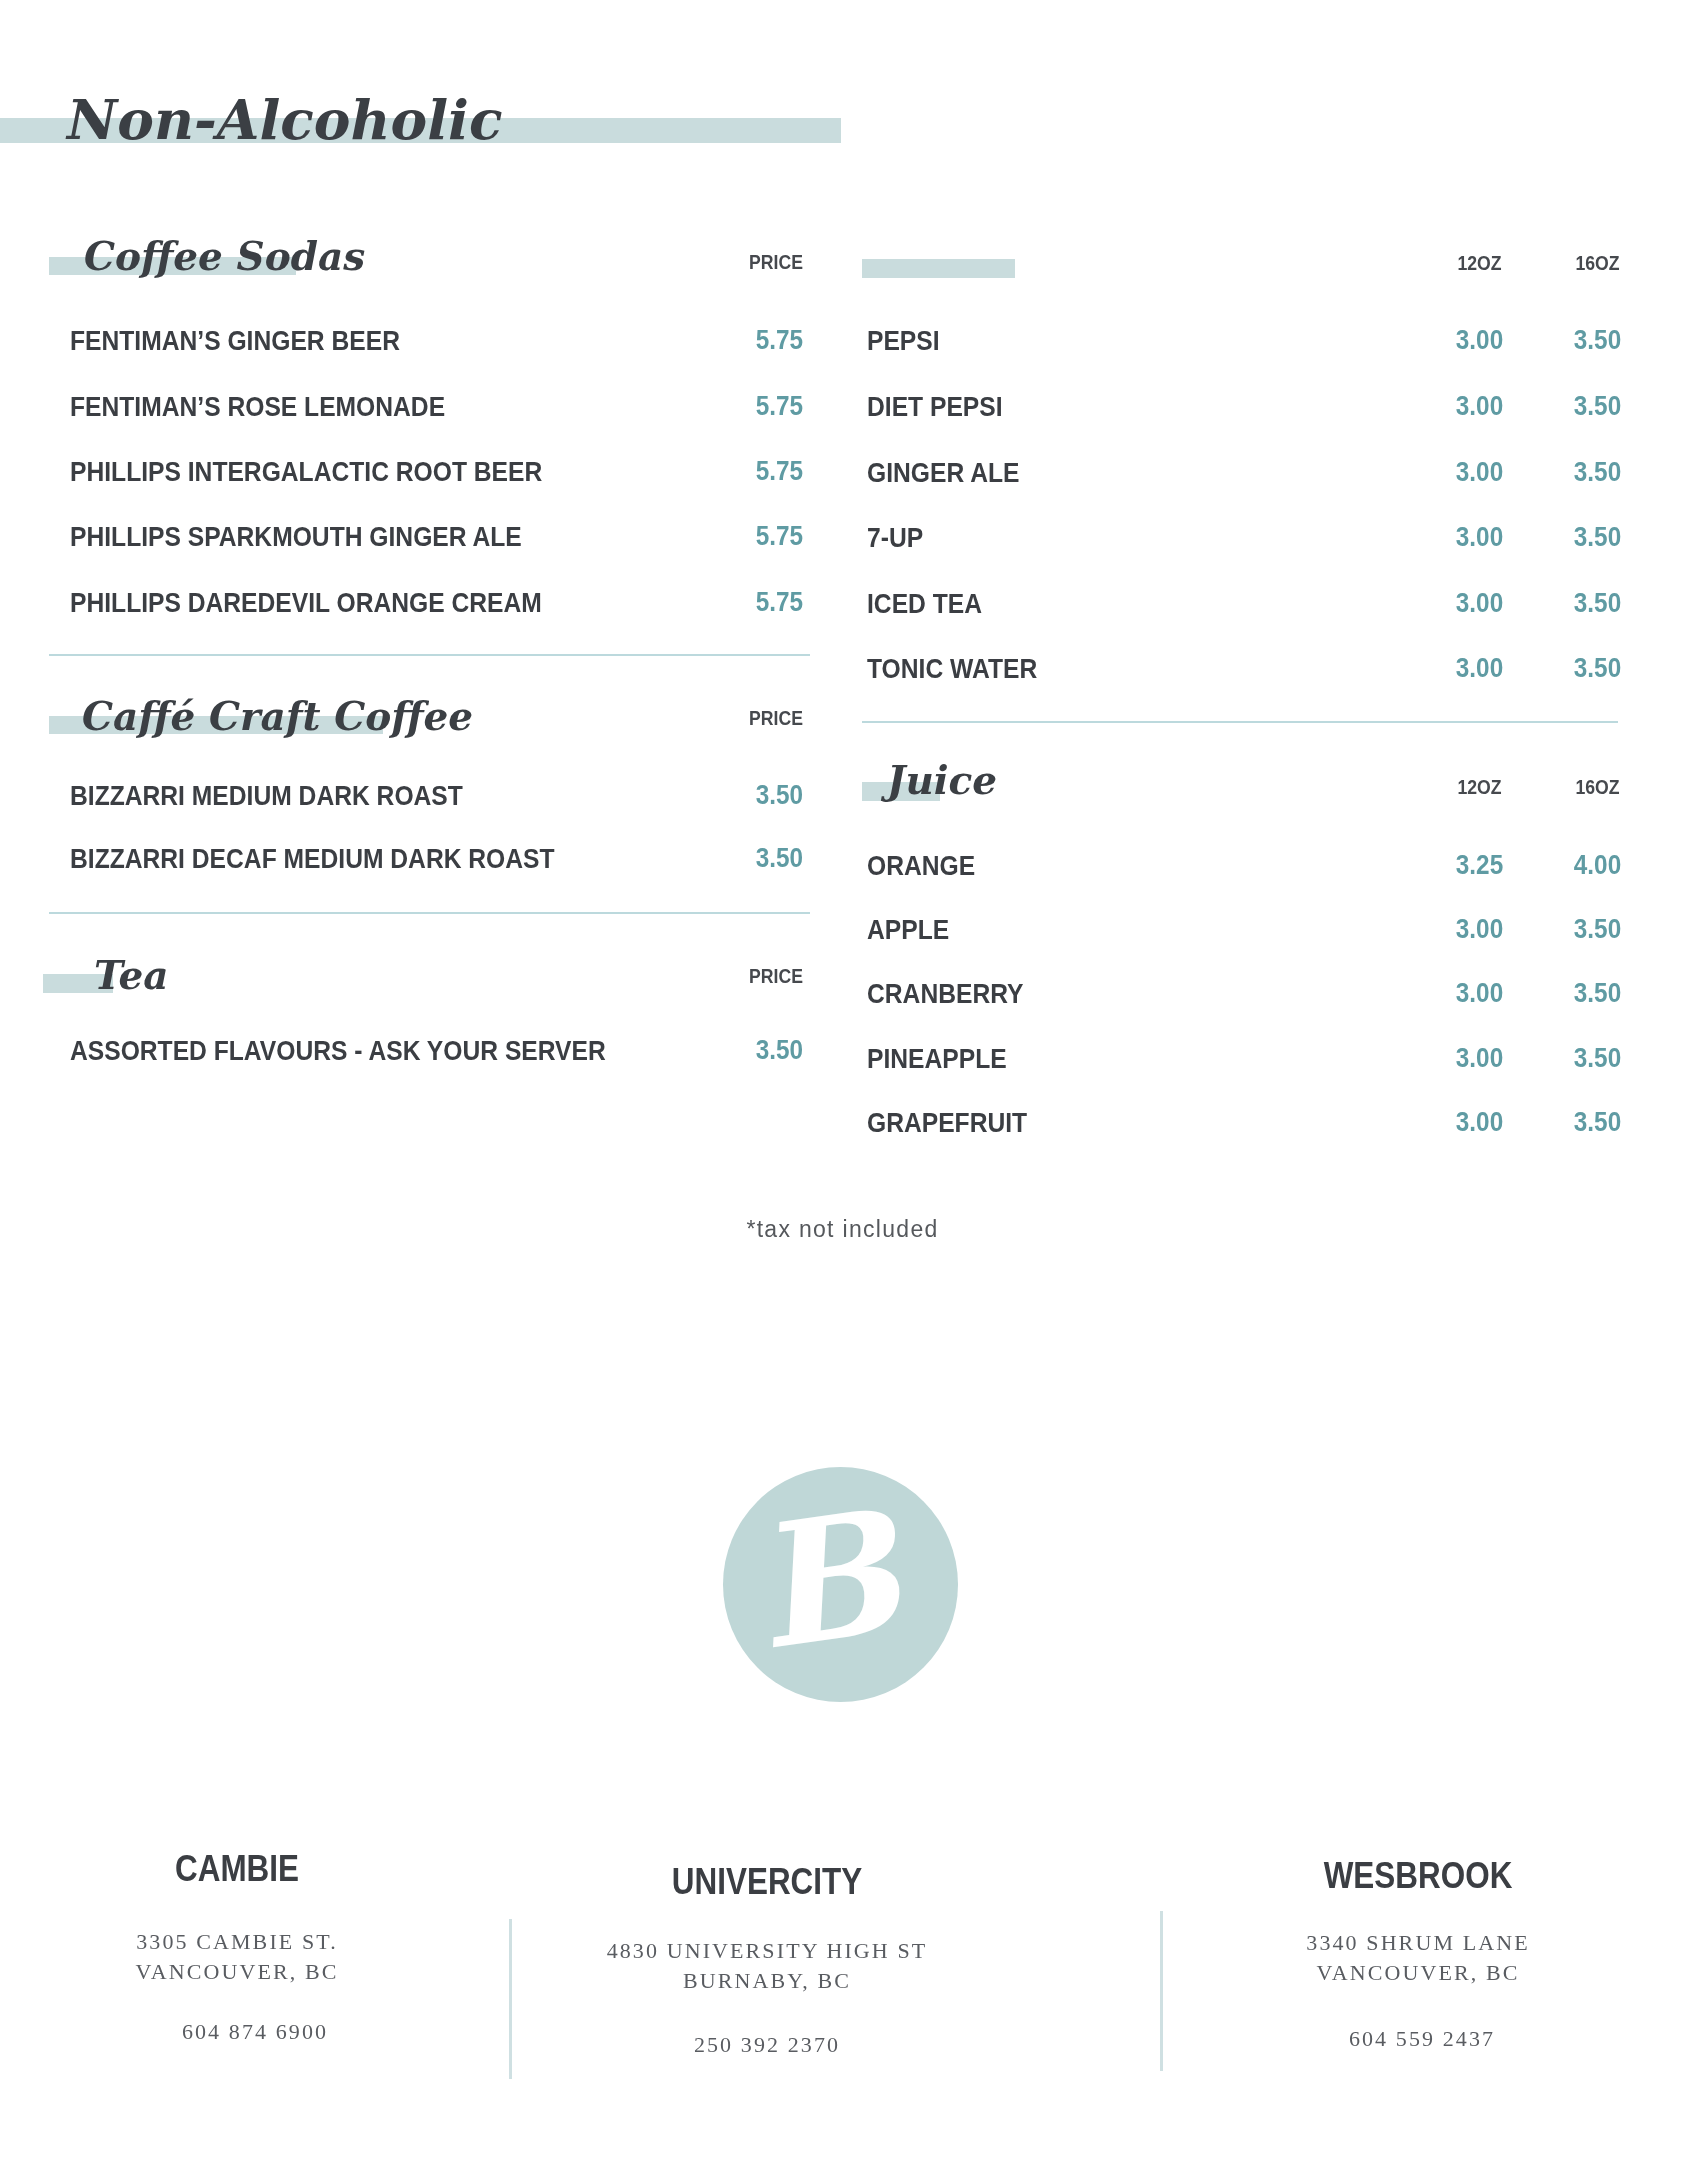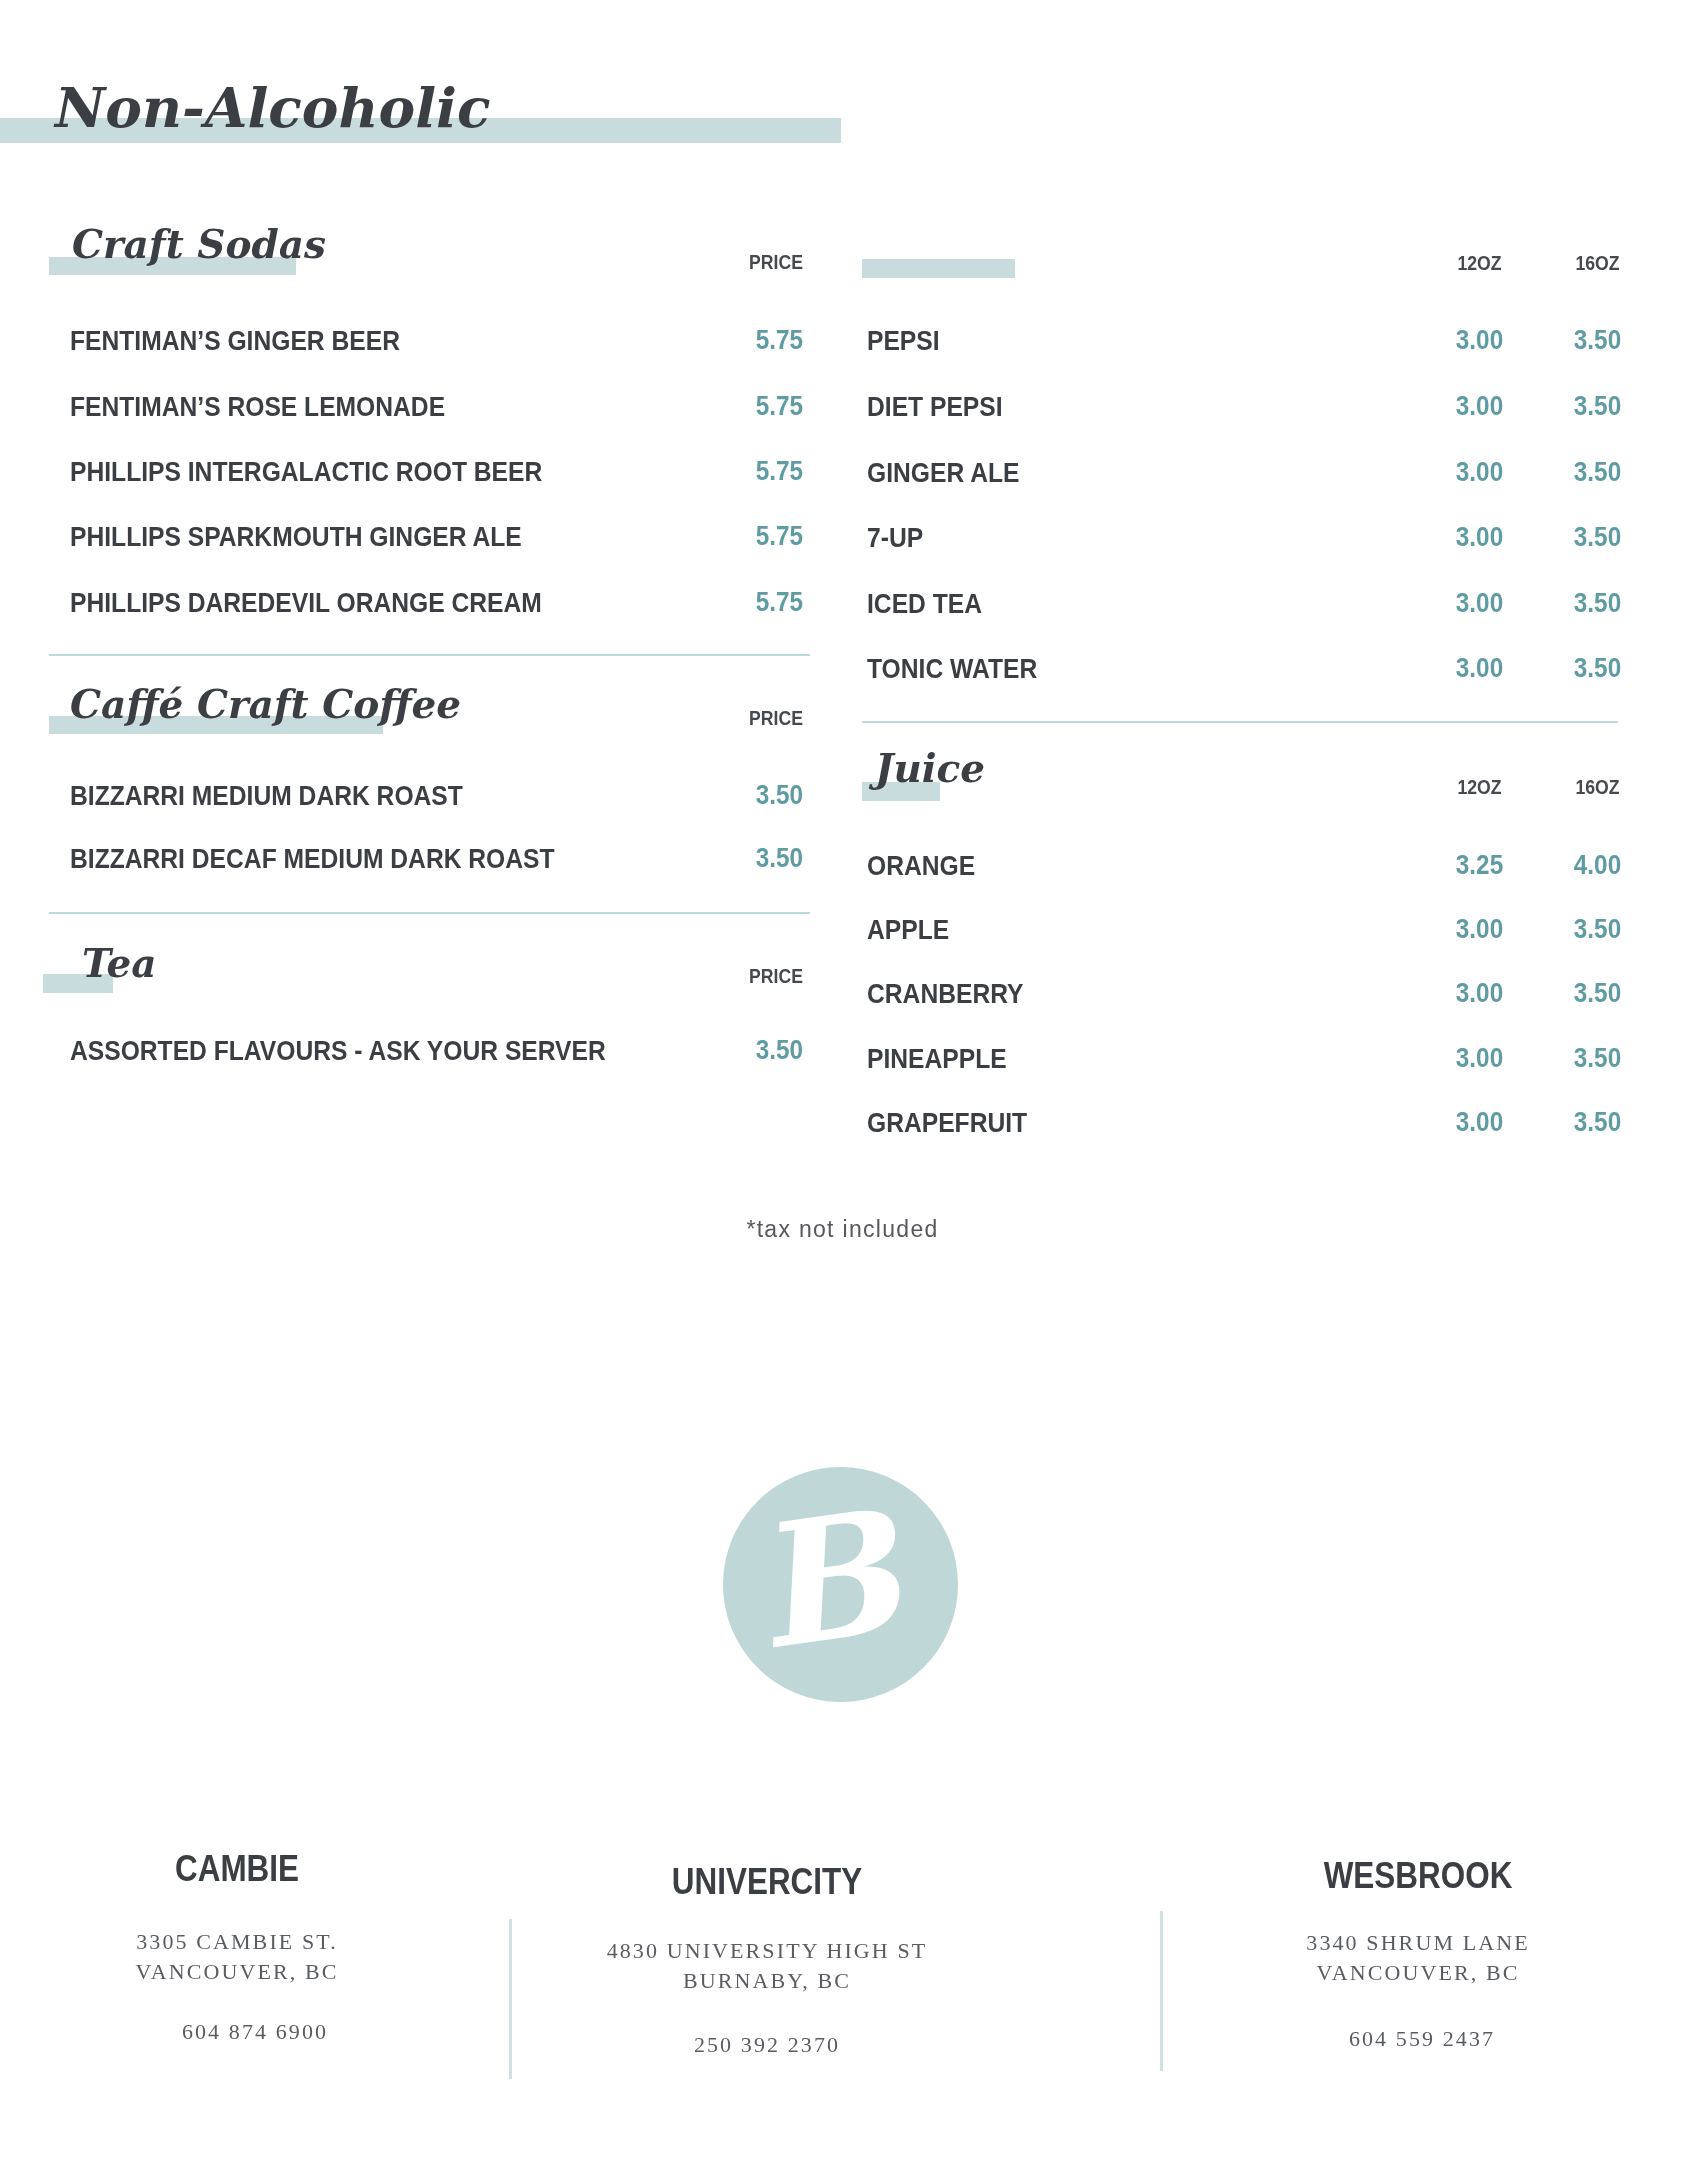--- a/index.html
+++ b/index.html
@@ -2,21 +2,21 @@
 <html style="font-size:13.6px"><head>
 <meta charset="utf-8">
 <style>
   html,body{margin:0;padding:0;background:#ffffff;}
   .page{position:relative;width:1685px;height:2181px;background:#ffffff;overflow:hidden;
         font-family:"Liberation Sans",sans-serif;}
   .abs{position:absolute;}
 
   
   .script{font-family:"DejaVu Serif",serif;font-style:italic;font-weight:700;
-          color:#3b3f44;margin:4px;line-height:1.3;white-space:nowrap;}
+          color:#3b3f44;margin:16px;line-height:1.3;white-space:nowrap;}
   .title-script{font-size:55px;}
   .sec-script{font-size:39px;}
 
   
   .band{background:#c9dcdd;}
   .hr{background:#bcd9dd;height:1.7px;}
   .vr{background:#cfe0e2;width:2.6px;}
 
   
   .cond{font-weight:700;font-stretch:condensed;white-space:nowrap;
@@ -49,21 +49,21 @@
 </style>
 </head>
 <body>
 
 <div class="page">
 
   <div class="abs band" style="left:0;top:118px;width:841px;height:25px"></div>
   <h1 class="abs script title-script" style="left:51px;top:68px">Non-Alcoholic</h1>
 
   <div class="abs band" style="left:49px;top:257px;width:247px;height:18px"></div>
-  <h2 class="abs script sec-script" style="left:68px;top:215px">Craft Sodas</h2>
+  <h2 class="abs script sec-script" style="left:68px;top:215px">Coffee Sodas</h2>
   <div class="abs cond colhead lp" style="top:251px">PRICE</div>
 
   <div class="abs cond nm ln" style="top:325px">FENTIMAN’S GINGER BEER</div>
   <div class="abs cond price lp" style="top:325px">5.75</div>
   <div class="abs cond nm ln" style="top:391px">FENTIMAN’S ROSE LEMONADE</div>
   <div class="abs cond price lp" style="top:391px">5.75</div>
   <div class="abs cond nm ln" style="top:456px">PHILLIPS INTERGALACTIC ROOT BEER</div>
   <div class="abs cond price lp" style="top:456px">5.75</div>
   <div class="abs cond nm ln" style="top:521px">PHILLIPS SPARKMOUTH GINGER ALE</div>
   <div class="abs cond price lp" style="top:521px">5.75</div>

